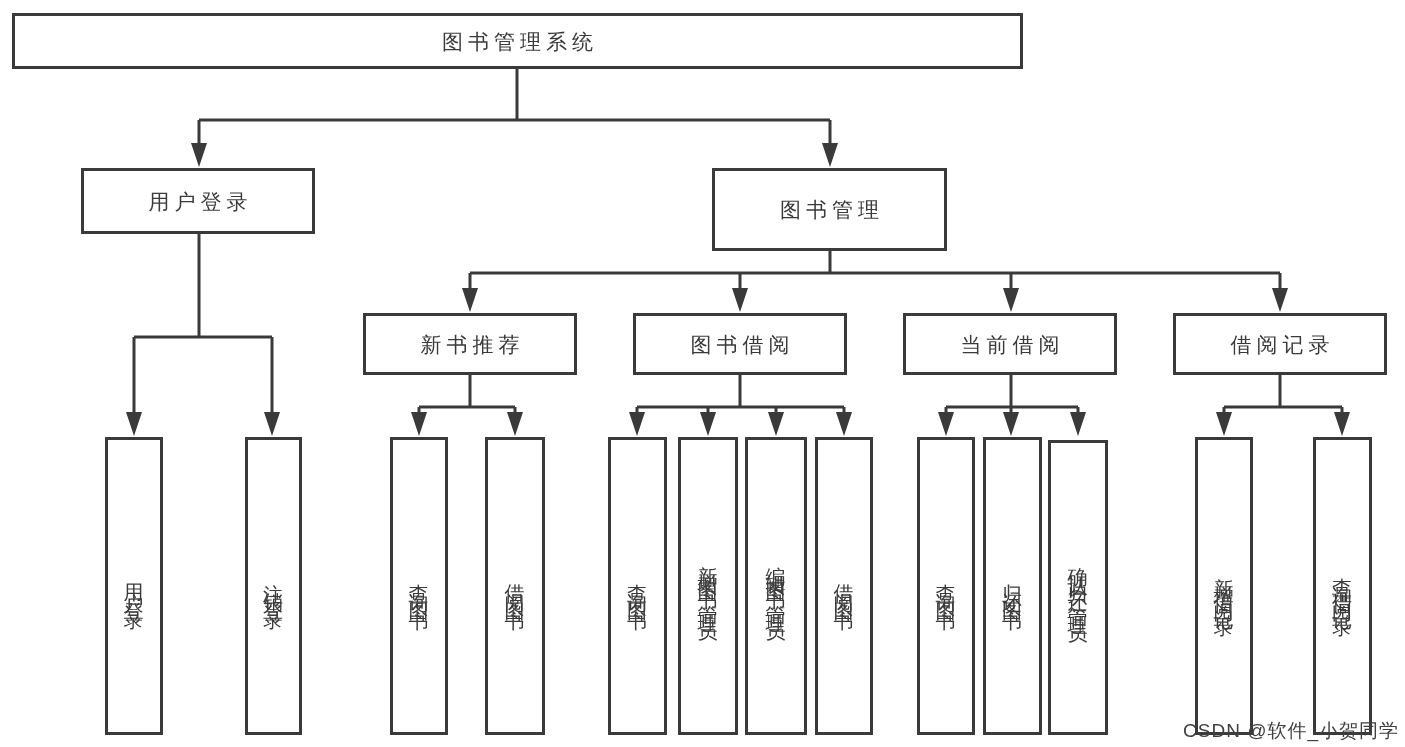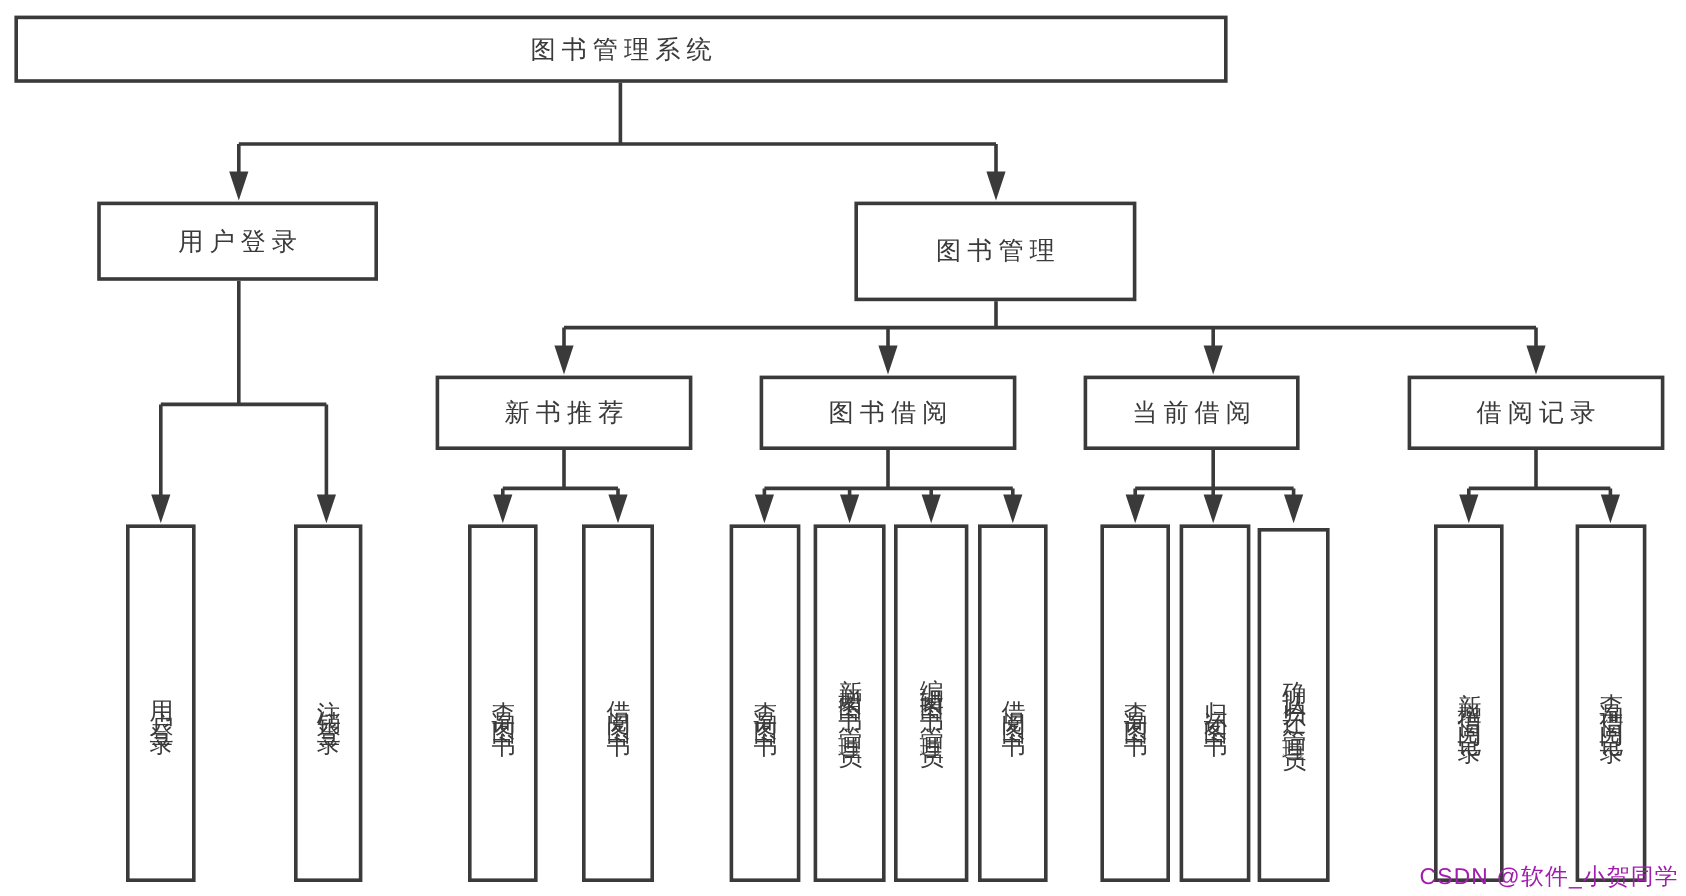--- a/index.html
+++ b/index.html
@@ -17,21 +17,21 @@
     font-size:21px; letter-spacing:5px; text-indent:5px; white-space:nowrap;
     line-height:1;
   }
   .vbox span {
     writing-mode:vertical-rl; text-orientation:mixed;
     font-size:20px; letter-spacing:9px; line-height:1.1; white-space:nowrap;
   }
   .vbox.long span { letter-spacing:8px; }
   .watermark {
     position:absolute; right:6px; bottom:3px; z-index:5;
-    font-size:19px; letter-spacing:1px; color:#a21caf; white-space:nowrap;
+    font-size:19px; letter-spacing:1px; color:#404040; white-space:nowrap;
   }
 </style>
 </head>
 <body>
 
 <div class="stage">
 
   <svg class="connectors" viewBox="0 0 1405 747" xmlns="http://www.w3.org/2000/svg">
     <path fill="none" stroke="#3a3a3a" stroke-width="3" d="
       M517,68 V120 M199,120 H830 M199,120 V146 M830,120 V146
@@ -61,21 +61,21 @@
   <div class="node hbox" style="left:712px;top:168px;width:235px;height:83px">
     <span>图书管理</span>
   </div>
 
   <div class="node hbox" style="left:633px;top:313px;width:214px;height:62px">
     <span>图书借阅</span>
   </div>
   <div class="node hbox" style="left:363px;top:313px;width:214px;height:62px">
     <span>新书推荐</span>
   </div>
-  <div class="node hbox" style="left:903px;top:313px;width:180px;height:62px">
+  <div class="node hbox" style="left:903px;top:313px;width:214px;height:62px">
     <span>当前借阅</span>
   </div>
   <div class="node hbox" style="left:1173px;top:313px;width:214px;height:62px">
     <span>借阅记录</span>
   </div>
 
   <div class="node vbox" style="left:105px;top:437px;width:58px;height:298px">
     <span>用户登录</span>
   </div>
   <div class="node vbox" style="left:245px;top:437px;width:57px;height:298px">

